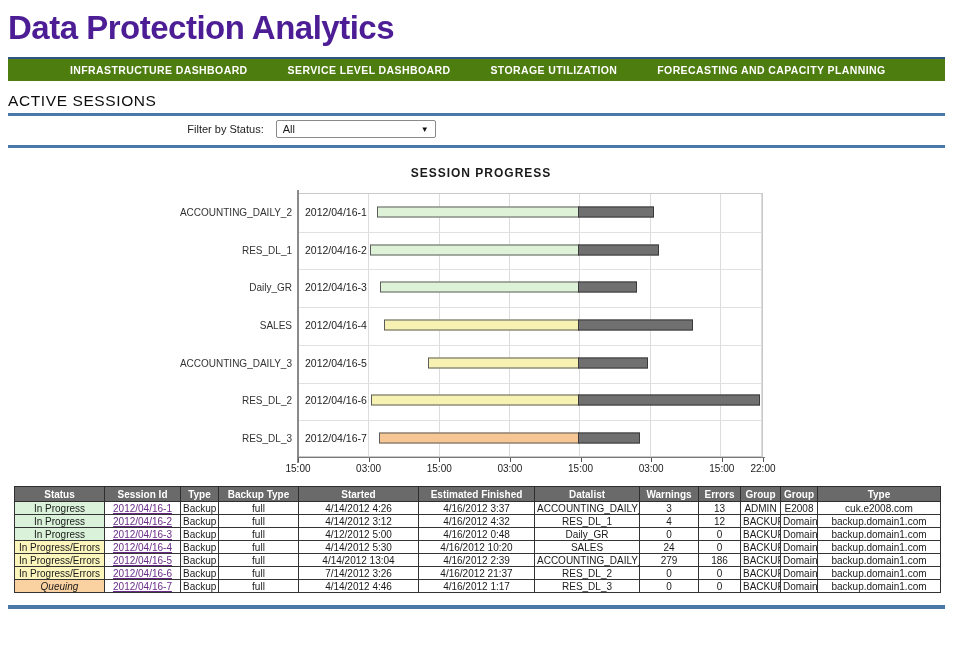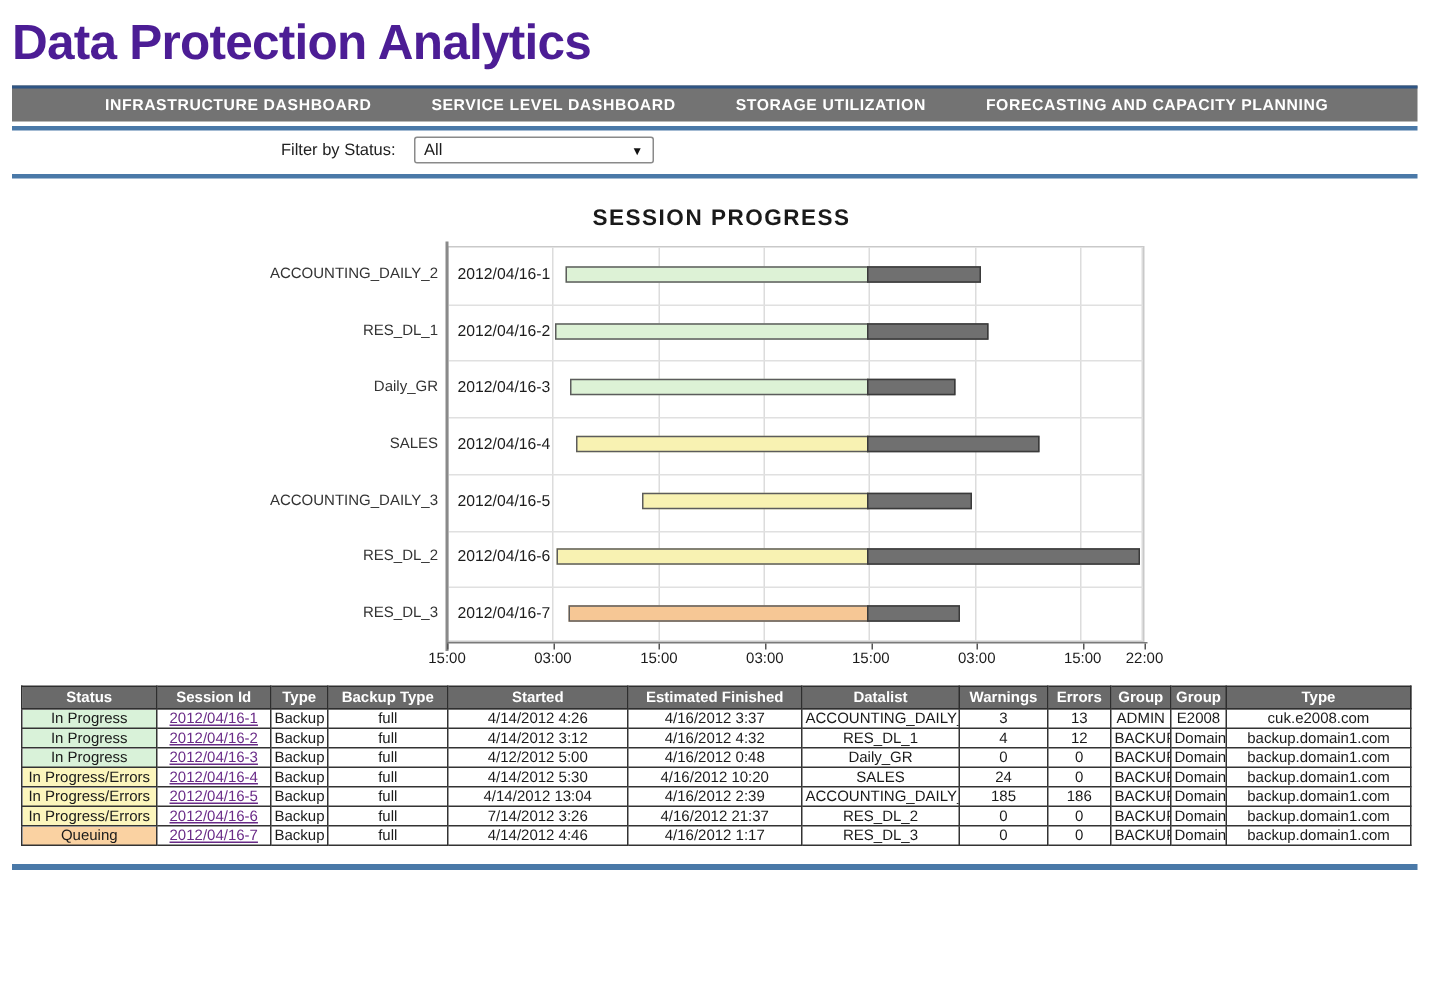--- a/index.html
+++ b/index.html
@@ -15,21 +15,21 @@
 
   
   .page-title {
     font-size: 33px; font-weight: bold; color: #4c1d95;
     margin: 6px 0 0 0; letter-spacing: -0.5px; line-height: 44px;
   }
 
   
   .nav-bar {
     margin-top: 7px; height: 24px;
-    background: #737373; border-top: 2px solid #2f5584;
+    background: #4d7c0f; border-top: 2px solid #2f5584;
     display: flex; align-items: center;
     padding-left: 62px; gap: 40px;
   }
   .nav-item {
     color: #fff; font-size: 10.5px; font-weight: bold;
     letter-spacing: 0.4px; cursor: pointer; white-space: nowrap;
   }
 
   
   .section-title {
@@ -49,21 +49,21 @@
     border: 1px solid #8a8a8a; border-radius: 2px;
     display: flex; align-items: center; justify-content: space-between;
     padding: 0 6px; font-size: 11px; color: #1a1a1a; cursor: pointer;
   }
   .filter-select .arrow { font-size: 8px; color: #111; }
 
   
   .chart-wrap { position: relative; height: 330px; margin-top: 8px; width: 953px; }
   .chart-title {
     position: absolute; top: 10px; left: 190px; width: 566px;
-    text-align: center; font-size: 15px; font-weight: bold;
+    text-align: center; font-size: 12px; font-weight: bold;
     letter-spacing: 1px; color: #1a1a1a;
   }
   .plot {
     position: absolute; left: 290px; top: 37px; width: 465px; height: 264px;
     border: 1px solid #c9c9c9; background: #fff;
   }
   .gridline-v { position: absolute; top: 0; width: 1px; height: 100%; background: #dcdcdc; }
   .gridline-h { position: absolute; left: 0; width: 100%; height: 1px; background: #e0e0e0; }
   .y-axis-line { position: absolute; left: 289px; top: 34px; width: 2px; height: 273px; background: #8a8a8a; }
   .x-axis-line { position: absolute; left: 290px; top: 301px; width: 467px; height: 1px; background: #7a7a7a; }
@@ -113,20 +113,21 @@
 <div class="page">
   <h1 class="page-title">Data Protection Analytics</h1>
 
   <div class="nav-bar">
       <div class="nav-item">INFRASTRUCTURE DASHBOARD</div>
       <div class="nav-item">SERVICE LEVEL DASHBOARD</div>
       <div class="nav-item">STORAGE UTILIZATION</div>
       <div class="nav-item">FORECASTING AND CAPACITY PLANNING</div>
     </div>
 
+  <div class="section-title">ACTIVE SESSIONS</div>
   <div class="rule"></div>
 
   <div class="filter-row">
     <span class="filter-label">Filter by Status:</span>
     <div class="filter-select">
       <span>All</span>
       <span class="arrow">▼</span>
     </div>
   </div>
   <div class="rule"></div>
@@ -305,42 +306,42 @@
           <td>backup.domain1.com</td>
         </tr>
         <tr>
           <td style="background: rgb(252, 246, 189);">In Progress/Errors</td>
           <td><a class="session-link">2012/04/16-5</a></td>
           <td>Backup</td>
           <td>full</td>
           <td>4/14/2012 13:04</td>
           <td>4/16/2012 2:39</td>
           <td>ACCOUNTING_DAILY_3</td>
-          <td>185</td>
+          <td>279</td>
           <td>186</td>
           <td>BACKUP</td>
           <td>Domain1</td>
           <td>backup.domain1.com</td>
         </tr>
         <tr>
           <td style="background: rgb(252, 246, 189);">In Progress/Errors</td>
           <td><a class="session-link">2012/04/16-6</a></td>
           <td>Backup</td>
           <td>full</td>
           <td>7/14/2012 3:26</td>
           <td>4/16/2012 21:37</td>
           <td>RES_DL_2</td>
           <td>0</td>
           <td>0</td>
           <td>BACKUP</td>
           <td>Domain1</td>
           <td>backup.domain1.com</td>
         </tr>
         <tr>
-          <td style="background: rgb(250, 210, 162);">Queuing</td>
+          <td style="background: rgb(250, 210, 162); font-style: italic;">Queuing</td>
           <td><a class="session-link">2012/04/16-7</a></td>
           <td>Backup</td>
           <td>full</td>
           <td>4/14/2012 4:46</td>
           <td>4/16/2012 1:17</td>
           <td>RES_DL_3</td>
           <td>0</td>
           <td>0</td>
           <td>BACKUP</td>
           <td>Domain1</td>

